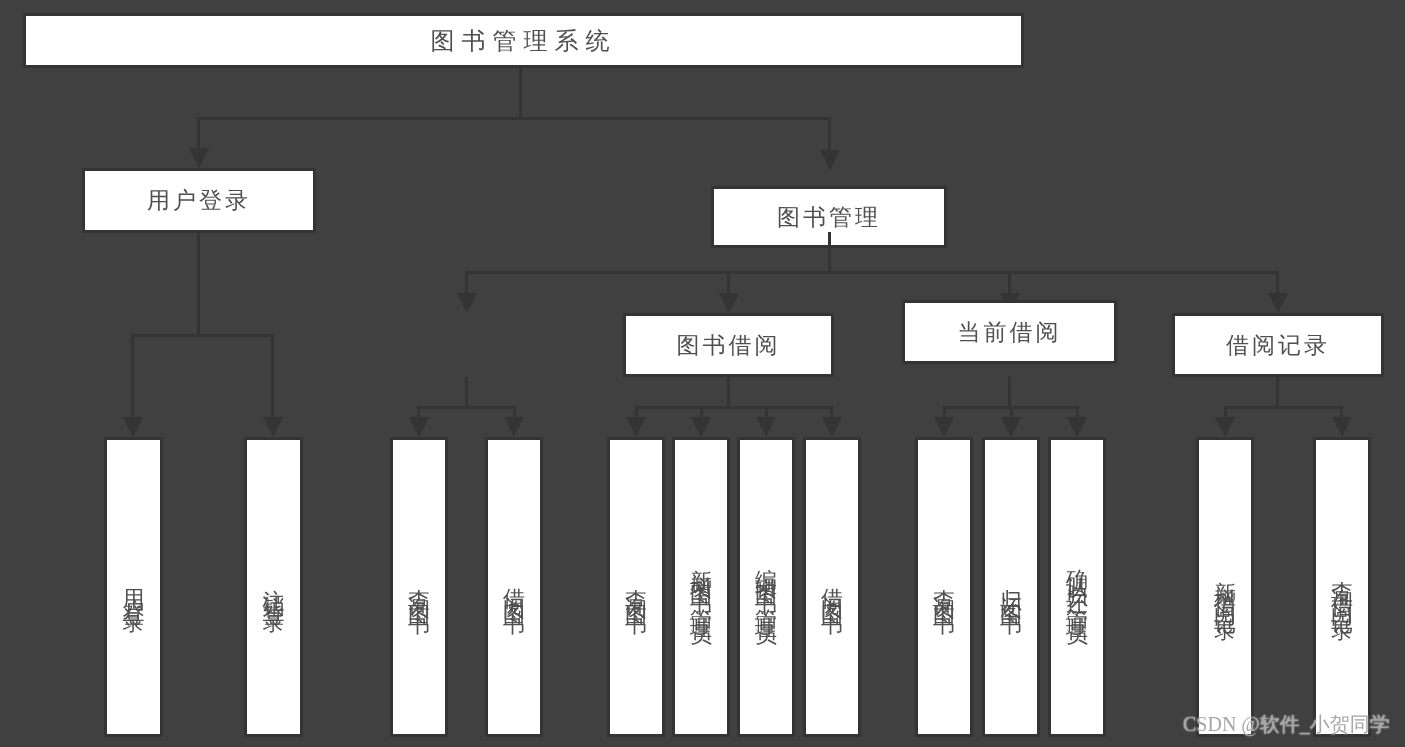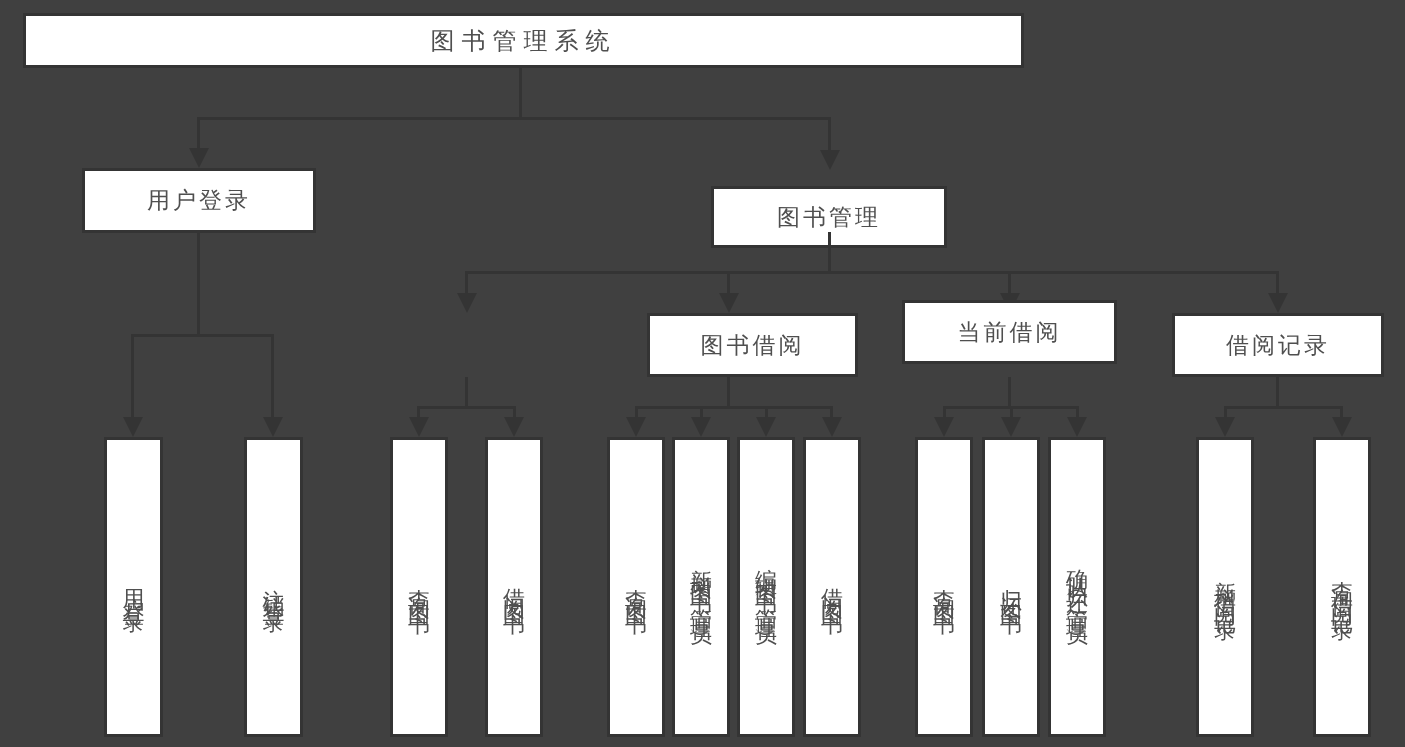--- a/index.html
+++ b/index.html
@@ -79,21 +79,21 @@
   <div class="line" style="left:465px;top:271px;width:814px;height:3px;"></div>
   <div class="line" style="left:465px;top:271px;width:3px;height:24px;"></div>
   <div class="arrow" style="left:457px;top:293px;"></div>
   <div class="line" style="left:727px;top:271px;width:3px;height:24px;"></div>
   <div class="arrow" style="left:719px;top:293px;"></div>
   <div class="line" style="left:1008px;top:271px;width:3px;height:24px;"></div>
   <div class="arrow" style="left:1000px;top:293px;"></div>
   <div class="line" style="left:1276px;top:271px;width:3px;height:24px;"></div>
   <div class="arrow" style="left:1268px;top:293px;"></div>
 
-  <div class="box" style="left:623px;top:313px;width:211px;height:64px;margin-left:24px;">
+  <div class="box" style="left:623px;top:313px;width:211px;height:64px;">
     <span class="hlabel">图书借阅</span>
   </div>
   <div class="box" style="left:902px;top:300px;width:215px;height:64px;">
     <span class="hlabel">当前借阅</span>
   </div>
   <div class="box" style="left:1172px;top:313px;width:212px;height:64px;">
     <span class="hlabel">借阅记录</span>
   </div>
 
   <div class="line" style="left:465px;top:377px;width:3px;height:32px;"></div>
@@ -167,14 +167,15 @@
     <span class="vtext">确认归还（管理员）</span>
   </div>
 
   <div class="box" style="left:1196px;top:437px;width:58px;height:300px;">
     <span class="vtext">新增借阅记录</span>
   </div>
   <div class="box" style="left:1313px;top:437px;width:58px;height:300px;">
     <span class="vtext">查询借阅记录</span>
   </div>
 
+  <div class="watermark">CSDN @软件_小贺同学</div>
 
 </div>
 
 </body></html>

